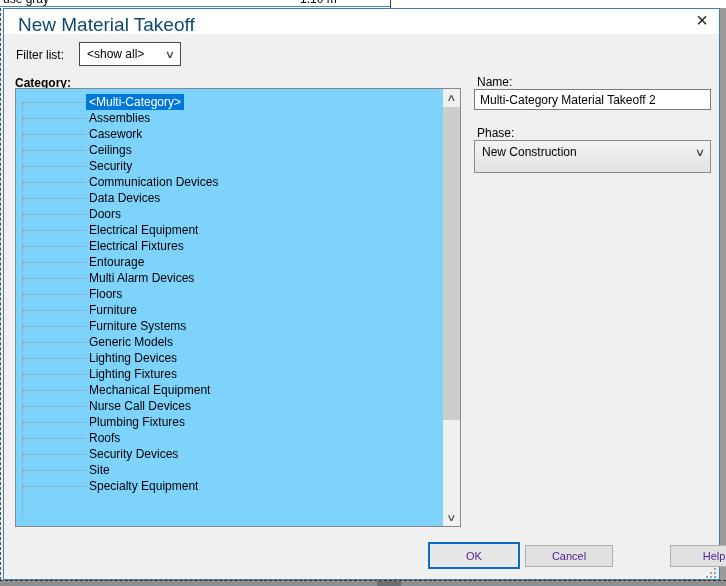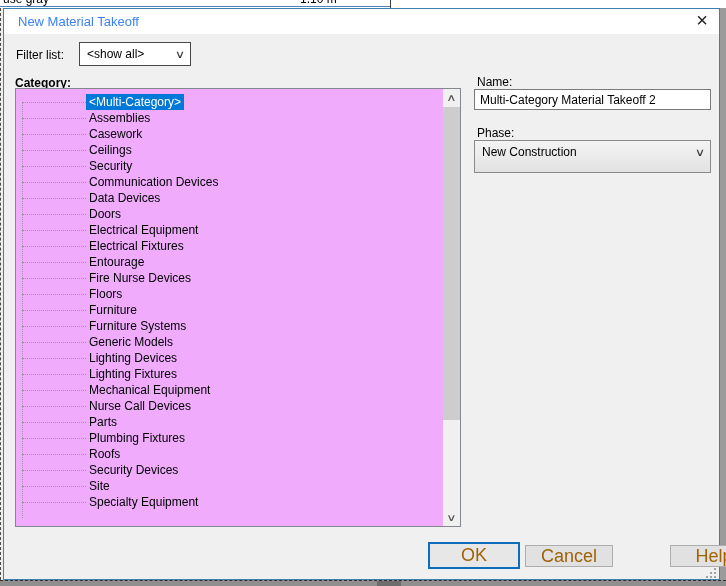--- a/index.html
+++ b/index.html
@@ -14,34 +14,34 @@
   .bg-vline{position:absolute;left:390px;top:0;width:1px;height:8px;background:#3a3a3a;}
   .bg-left{position:absolute;left:0;top:8px;width:3px;height:572px;background:#efefef;border-left:1px dashed #4a4a4a;box-sizing:border-box;}
   .bg-right{position:absolute;left:720px;top:8px;width:6px;height:578px;background:#9b9b9b;}
   .bg-bottom{position:absolute;left:0;top:580px;width:726px;height:6px;background:#8f8f8f;border-top:1px dashed #2f2f2f;box-sizing:border-box;}
   .bg-bottom-block{position:absolute;left:377px;top:0;width:24px;height:6px;background:#6d6d6d;}
 
   
   .dialog{position:absolute;left:3px;top:8px;width:717px;height:572px;background:#f0f0f0;
           border:1px solid #3c7fb1;box-sizing:border-box;}
   .titlebar{position:absolute;left:0;top:0;width:100%;height:25px;background:#ffffff;}
-  .title{position:absolute;left:14px;top:5px;font-size:13px;color:#3b82f6;}
+  .title{position:absolute;left:14px;top:5px;font-size:19px;color:#0c4a6e;}
   .close{position:absolute;right:5px;top:0px;width:24px;height:24px;line-height:23px;text-align:center;
          font-size:20px;font-weight:400;color:#222;cursor:pointer;}
 
   .lbl{position:absolute;color:#000;}
   .filter-lbl{left:12px;top:39px;}
   .combo{position:absolute;box-sizing:border-box;cursor:default;}
   .combo .val{position:absolute;left:7px;top:0;line-height:22px;white-space:nowrap;}
   .combo .chev{position:absolute;right:6px;top:0;line-height:22px;font-size:11px;color:#3a3a3a;transform:scaleX(1.3);}
-  .filter-combo{left:75px;top:33px;width:112px;height:24px;background:#fff;border:1px solid #484848;}
+  .filter-combo{left:75px;top:33px;width:102px;height:24px;background:#fff;border:1px solid #484848;}
   .filter-combo .val,.filter-combo .chev{line-height:22px;}
 
   .cat-lbl{left:11px;top:67px;font-weight:bold;}
-  .listbox{position:absolute;left:11px;top:79px;width:446px;height:439px;background:#f0abfc;
+  .listbox{position:absolute;left:11px;top:79px;width:446px;height:439px;background:#7dd3fc;
            border:1px solid #828790;box-sizing:border-box;}
   .tree{position:absolute;left:0;top:0;right:17px;bottom:0;overflow:hidden;padding-top:5px;}
   .vguide{position:absolute;left:6px;top:13px;width:0;height:416px;border-left:1px dotted #9a9a9a;}
   .tree-item{height:16px;display:flex;align-items:center;position:relative;}
   .guide{display:block;width:64px;margin-left:6px;height:0;border-top:1px dotted #9a9a9a;flex:0 0 auto;}
   .item-label{padding:1px 3px;white-space:nowrap;}
   .tree-item.selected .item-label{background:#0078d7;color:#fff;}
 
   .scrollbar{position:absolute;right:0;top:0;width:17px;height:437px;background:#f0f0f0;}
   .sb-btn{position:absolute;left:0;width:17px;height:17px;background:#f0f0f0;text-align:center;cursor:pointer;}
@@ -51,21 +51,21 @@
   .sb-thumb{position:absolute;left:0;top:18px;width:17px;height:313px;background:#cdcdcd;cursor:pointer;}
 
   .name-lbl{left:473px;top:66px;}
   .name-input{position:absolute;left:470px;top:80px;width:237px;height:21px;box-sizing:border-box;
               border:1px solid #7a7a7a;background:#fff;font:inherit;padding:0 5px;color:#000;}
   .phase-lbl{left:473px;top:117px;}
   .phase-combo{left:470px;top:131px;width:237px;height:33px;background:linear-gradient(#f4f4f4,#e2e2e2);
                border:1px solid #8a8a8a;}
 
   .btn{position:absolute;top:536px;height:22px;background:#e1e1e1;border:1px solid #adadad;
-       font-family:"Liberation Sans",sans-serif;font-size:18px;color:#a16207;padding:0;cursor:pointer;box-sizing:border-box;}
+       font-family:"Liberation Sans",sans-serif;font-size:11px;color:#4c1d95;padding:0;cursor:pointer;box-sizing:border-box;}
   .ok{left:424px;top:533px;width:92px;height:27px;border:2px solid #0f6cbd;background:#e7e7e7;}
   .cancel{left:521px;width:88px;}
   .help{left:618px;width:88px;margin-left:48px;}
 
   .grip{position:absolute;left:701px;top:558px;width:12px;height:12px;}
   .grip::before{content:"";position:absolute;right:1px;bottom:1px;width:2px;height:2px;background:#a2a2a2;
        box-shadow:-4px 0 #a2a2a2,-8px 0 #a2a2a2,0 -4px #a2a2a2,-4px -4px #a2a2a2,0 -8px #a2a2a2;}
 </style>
 </head>
 <body>
@@ -141,21 +141,21 @@
           <div class="tree-item">
             <span class="guide"></span>
             <span class="item-label">Electrical Fixtures</span>
           </div>
           <div class="tree-item">
             <span class="guide"></span>
             <span class="item-label">Entourage</span>
           </div>
           <div class="tree-item">
             <span class="guide"></span>
-            <span class="item-label">Fire Nurse Devices</span>
+            <span class="item-label">Multi Alarm Devices</span>
           </div>
           <div class="tree-item">
             <span class="guide"></span>
             <span class="item-label">Floors</span>
           </div>
           <div class="tree-item">
             <span class="guide"></span>
             <span class="item-label">Furniture</span>
           </div>
           <div class="tree-item">
@@ -174,24 +174,20 @@
             <span class="guide"></span>
             <span class="item-label">Lighting Fixtures</span>
           </div>
           <div class="tree-item">
             <span class="guide"></span>
             <span class="item-label">Mechanical Equipment</span>
           </div>
           <div class="tree-item">
             <span class="guide"></span>
             <span class="item-label">Nurse Call Devices</span>
-          </div>
-          <div class="tree-item">
-            <span class="guide"></span>
-            <span class="item-label">Parts</span>
           </div>
           <div class="tree-item">
             <span class="guide"></span>
             <span class="item-label">Plumbing Fixtures</span>
           </div>
           <div class="tree-item">
             <span class="guide"></span>
             <span class="item-label">Roofs</span>
           </div>
           <div class="tree-item">

